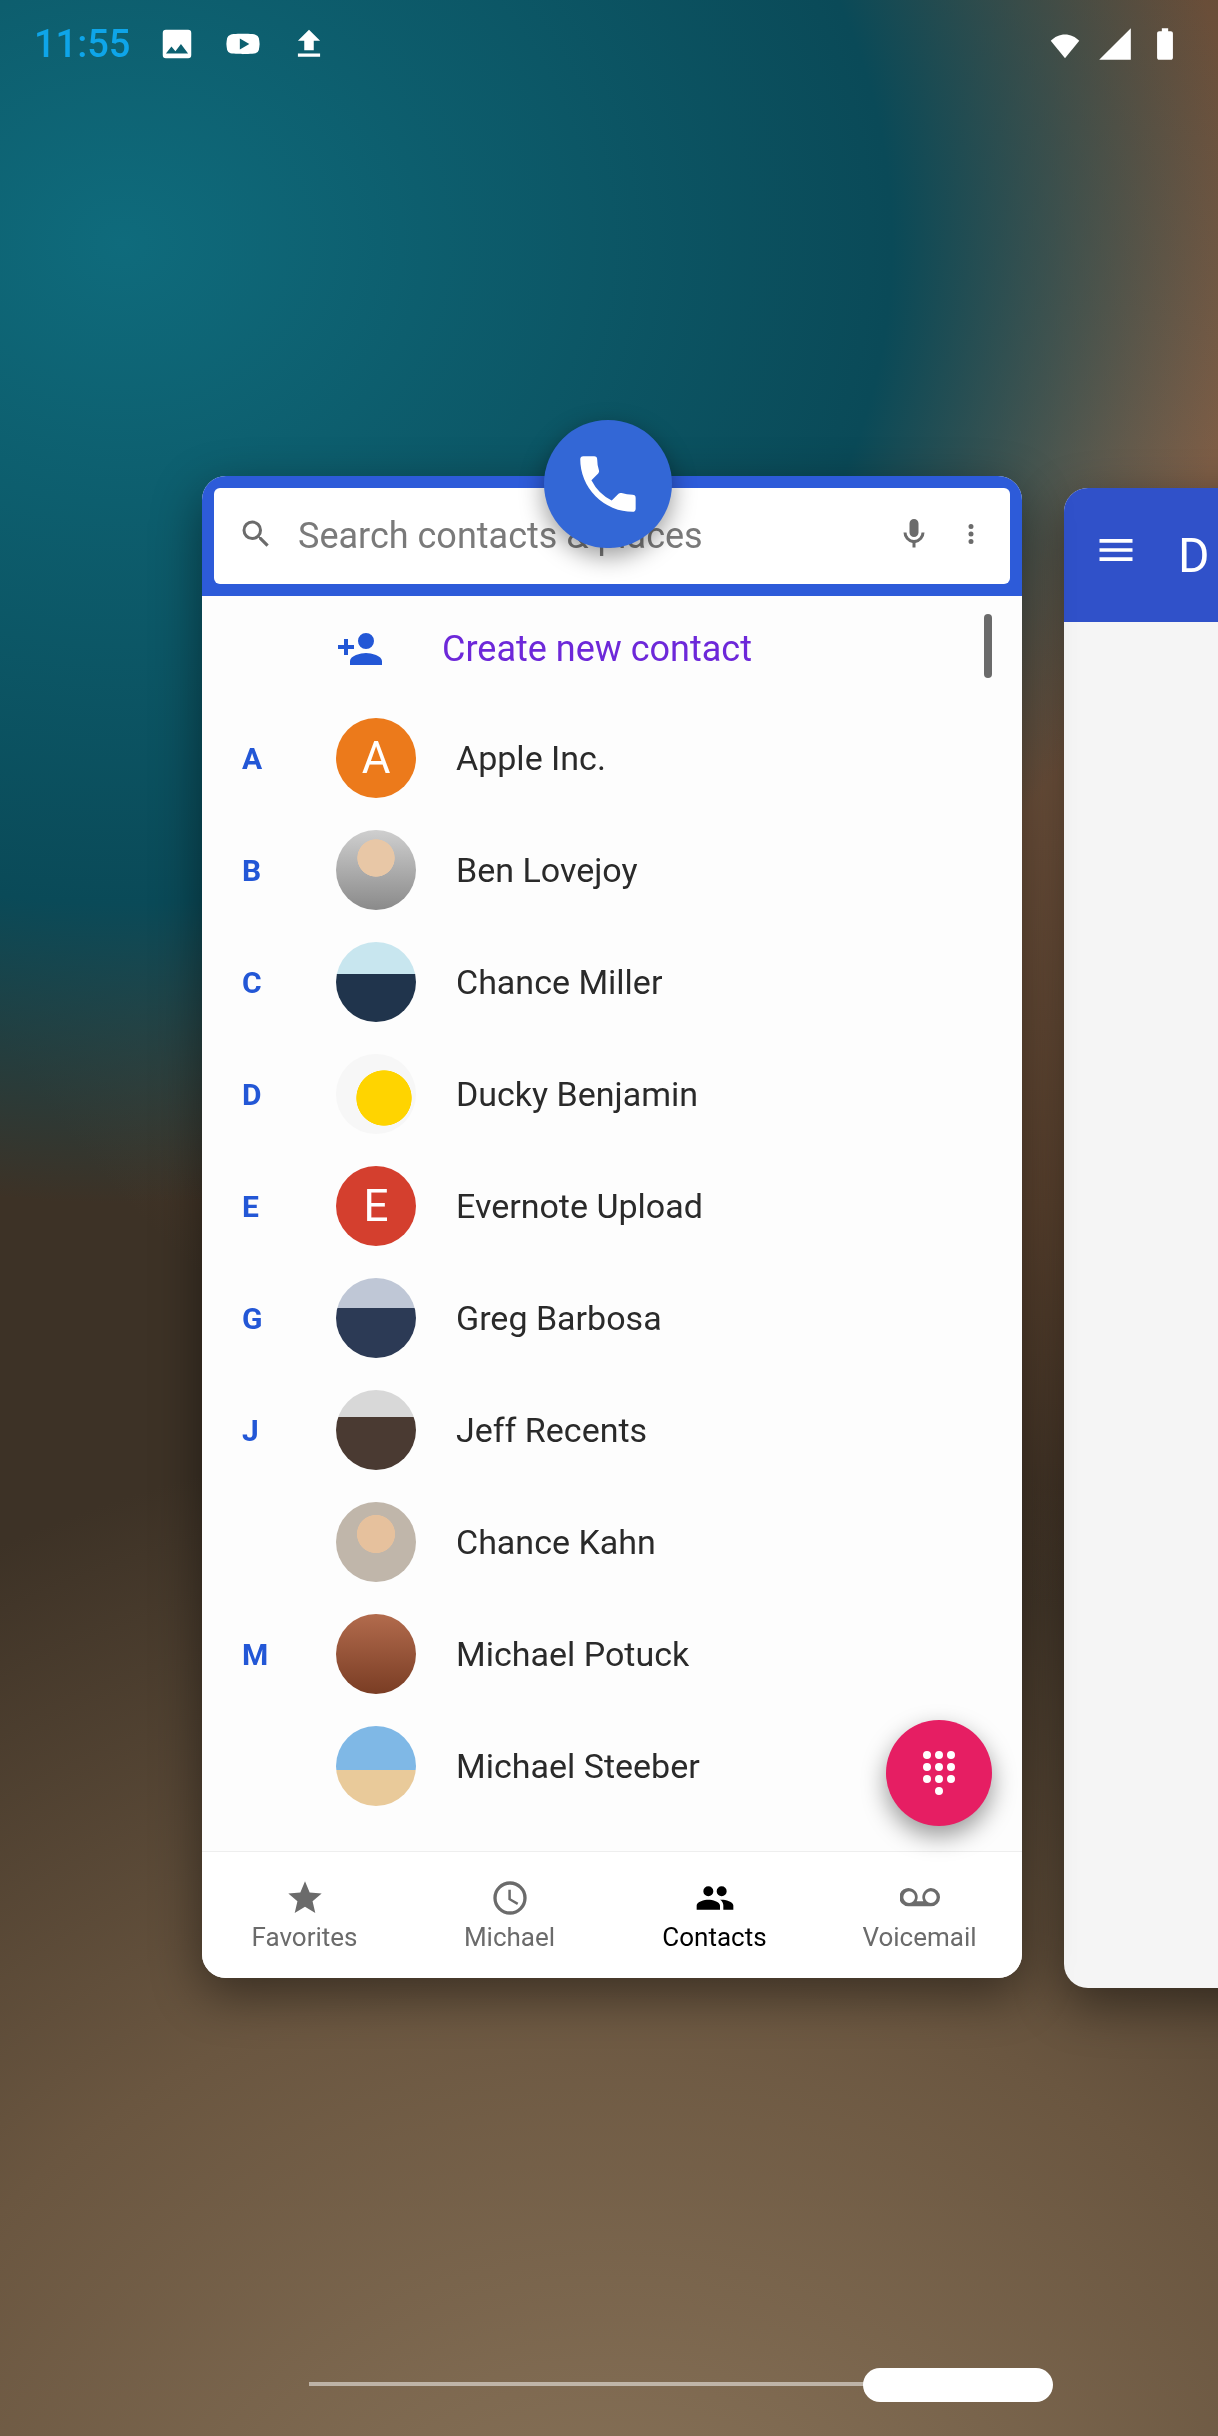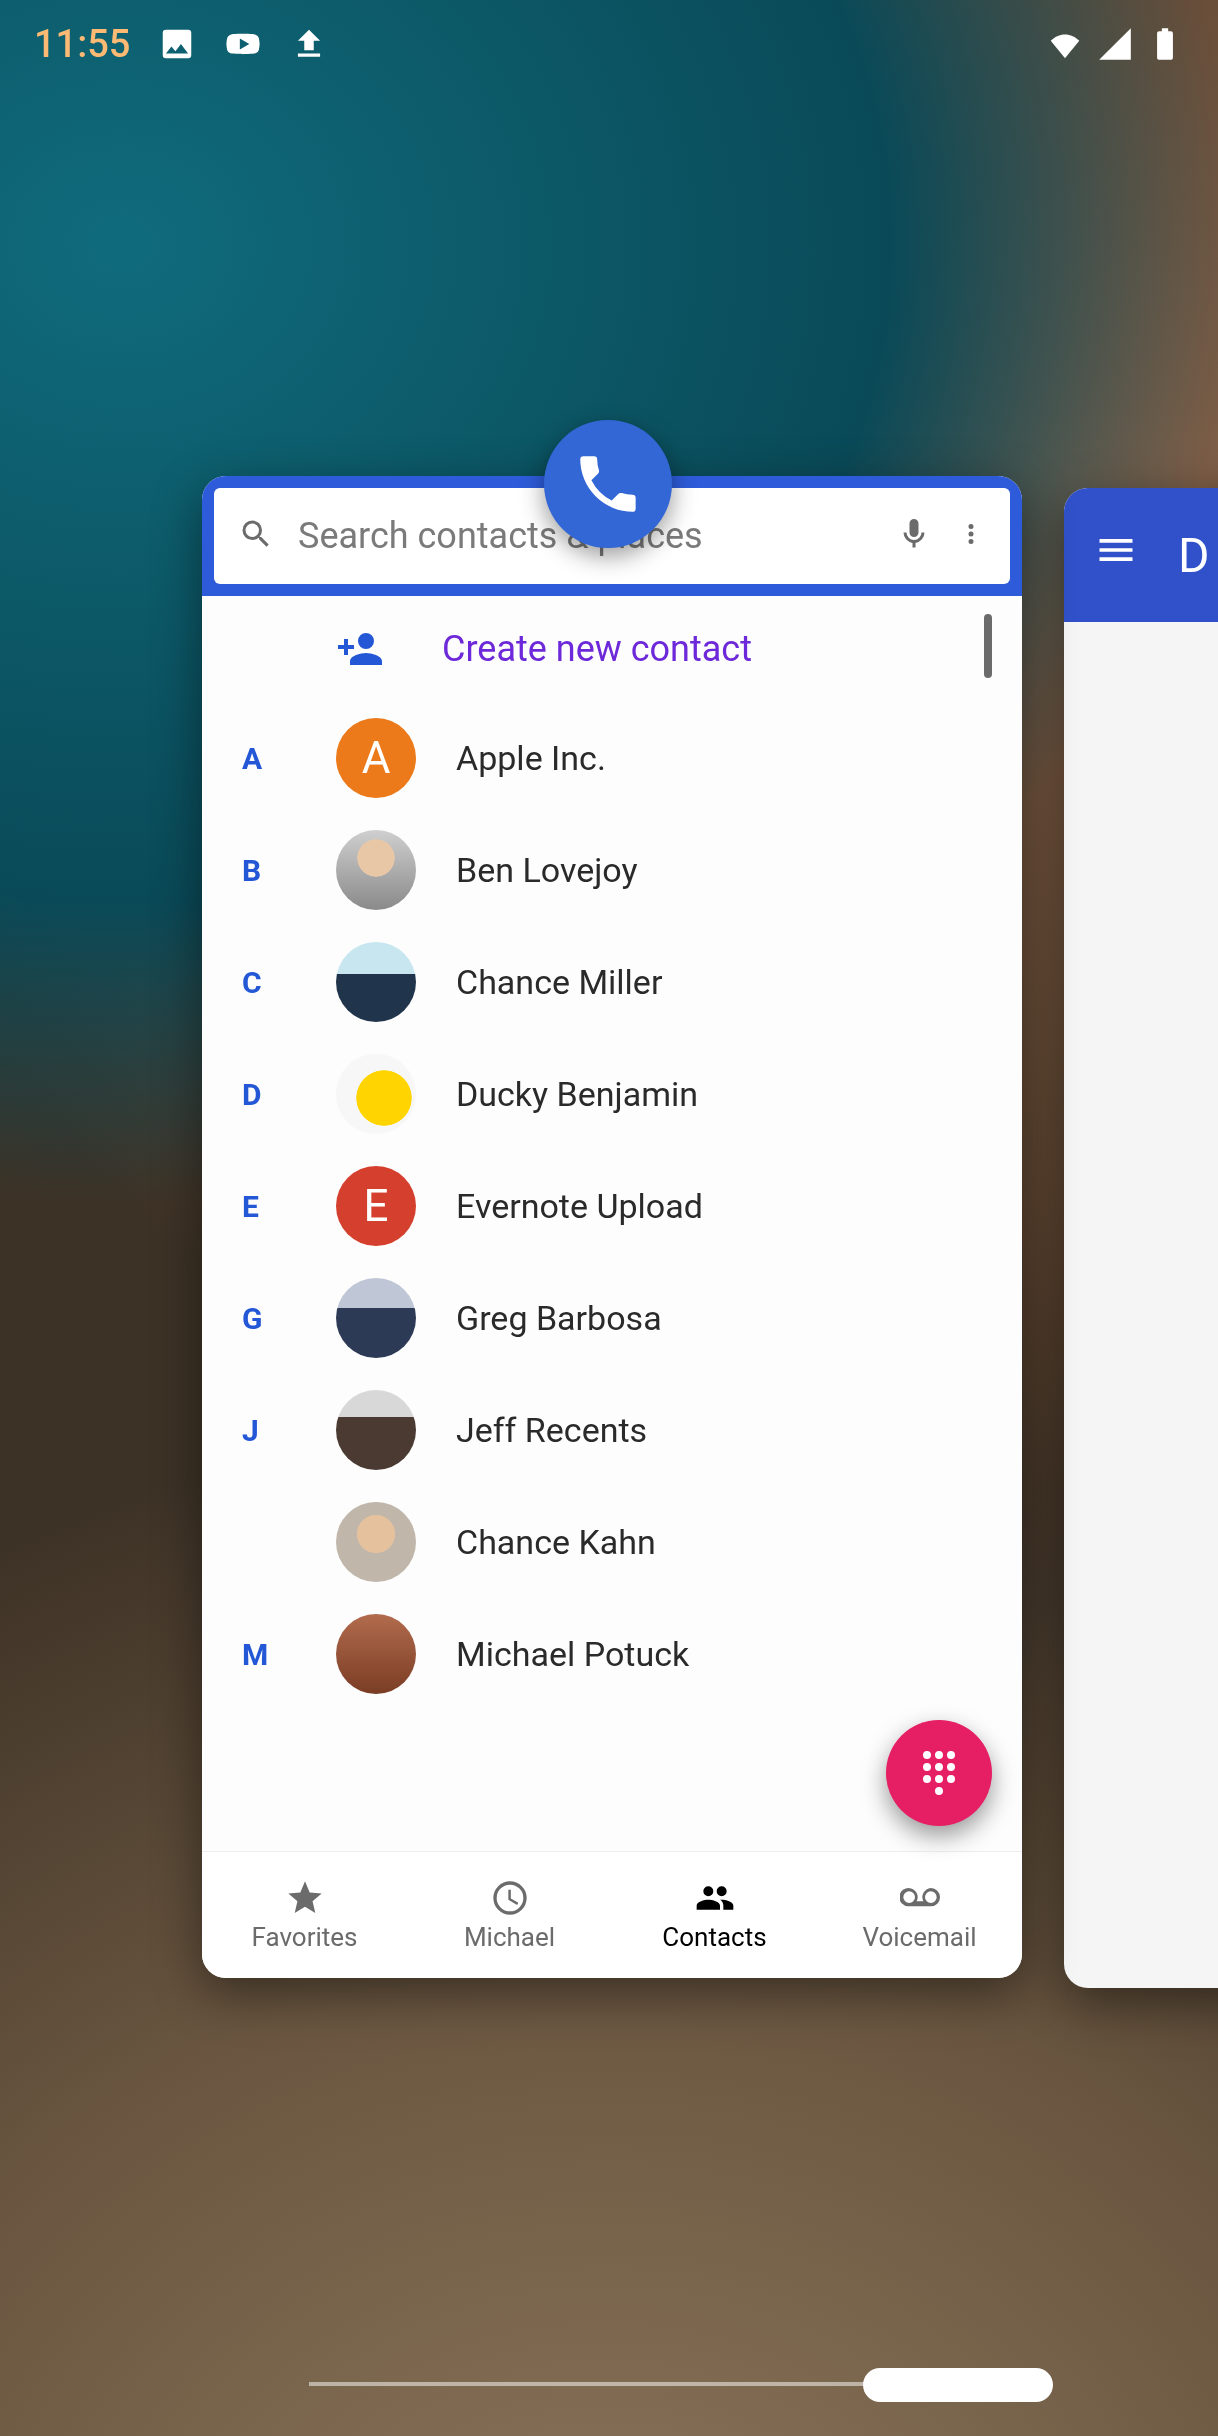--- a/index.html
+++ b/index.html
@@ -7,21 +7,21 @@
   
   .wallpaper{
     position:absolute;inset:0;
     background:
       radial-gradient(1400px 1200px at 10% 10%, #0f6b7c 0%, #0a4a58 55%, transparent 80%),
       radial-gradient(1800px 1600px at 90% 20%, #826149 0%, #5e4531 45%, transparent 70%),
       radial-gradient(2000px 1800px at 50% 110%, #8e785d 0%, #6a5640 40%, #3d3226 70%),
       linear-gradient(180deg,#0c5968 0%,#2c3b34 40%,#58493a 100%);
   }
   
-  .status-bar{position:absolute;top:0;left:0;right:0;height:88px;display:flex;align-items:center;justify-content:space-between;padding:0 34px;color:#fdba74;font-size:38px;font-weight:500;}
+  .status-bar{position:absolute;top:0;left:0;right:0;height:88px;display:flex;align-items:center;justify-content:space-between;padding:0 34px;color:#0ea5e9;font-size:38px;font-weight:500;}
   .status-left{display:flex;align-items:center;gap:28px;}
   .status-right{display:flex;align-items:center;gap:12px;}
   .status-ico{width:38px;height:38px;display:flex;align-items:center;justify-content:center;}
   .status-ico svg{width:38px;height:38px;fill:#fff;}
   
   .card{position:absolute;border-radius:24px;overflow:hidden;box-shadow:0 16px 50px rgba(0,0,0,.45);}
   .card2{left:1064px;top:488px;width:820px;height:1500px;background:#f5f5f5;}
   .card2 .appbar{height:134px;background:#3051c9;display:flex;align-items:center;padding:0 30px;color:#fff;font-size:48px;gap:40px;}
   .card2 .appbar svg{width:44px;height:44px;fill:#fff;}
   
@@ -182,20 +182,25 @@
         <div class="row">
           <div class="letter empty">·</div>
           <div class="avatar photo5"></div>
           <div class="name">Chance Kahn</div>
         </div>
         <div class="row">
           <div class="letter">M</div>
           <div class="avatar photo6"></div>
           <div class="name">Michael Potuck</div>
         </div>
+        <div class="row">
+          <div class="letter empty">·</div>
+          <div class="avatar photo7"></div>
+          <div class="name">Michael Steeber</div>
+        </div>
       </div>
   </div>
 
   <div class="bottomnav">
     <div class="navitem">
       <svg viewBox="0 0 24 24">
           <path d="M12 17.27 18.18 21l-1.64-7.03L22 9.24l-7.19-.61L12 2 9.19 8.63 2 9.24l5.46 4.73L5.82 21 12 17.27z"></path>
         </svg>
       <span>Favorites</span>
     </div>

